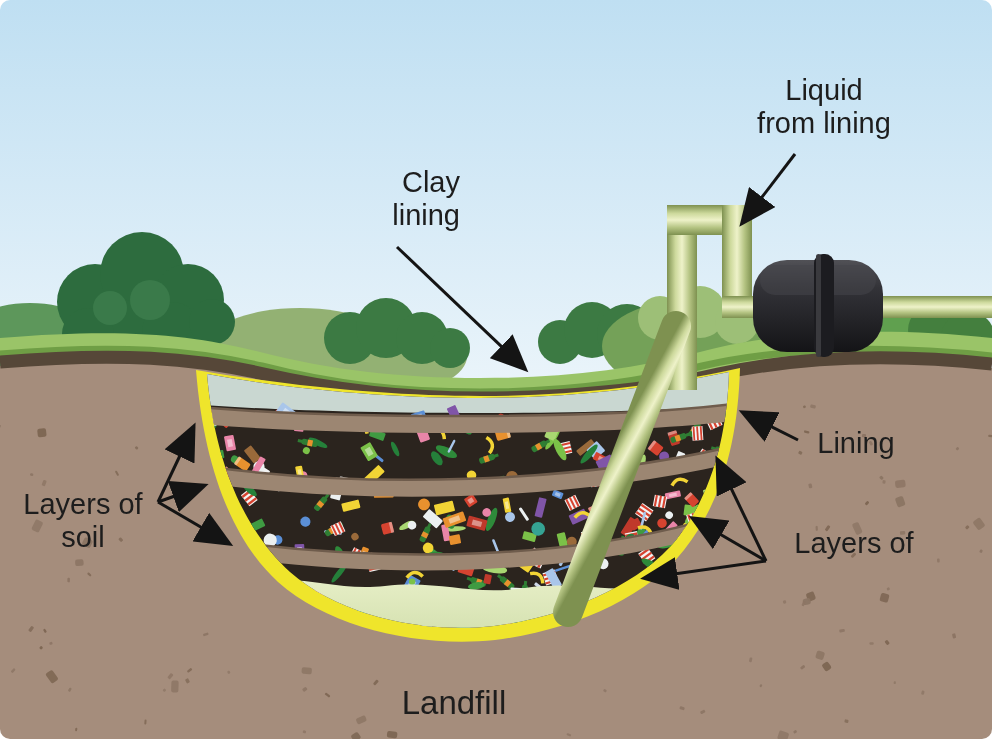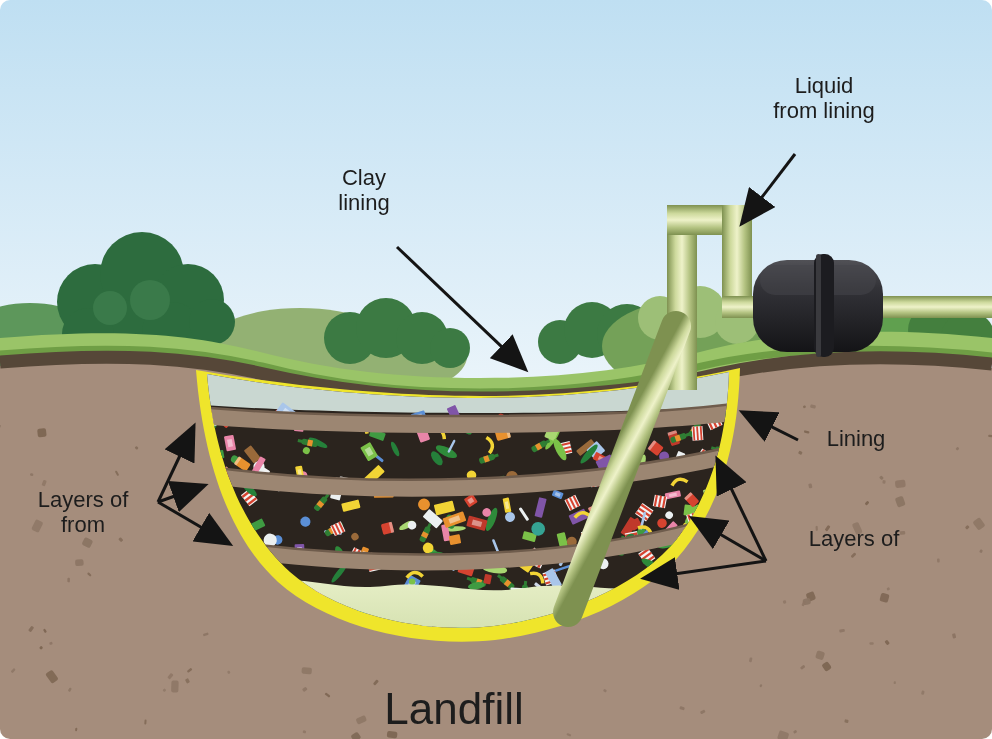--- a/index.html
+++ b/index.html
@@ -1,21 +1,21 @@
 <!DOCTYPE html>
 <html><head>
 <meta charset="utf-8">
 <style>
   html,body{margin:0;padding:0;background:#fff;}
   #scene{position:relative;width:992px;height:739px;overflow:hidden;border-radius:10px;
          font-family:"Liberation Sans",sans-serif;}
   #scene svg{position:absolute;left:0;top:0;}
-  .lbl{position:absolute;color:#1d1d1d;font-size:22px;line-height:1.13;text-align:center;
+  .lbl{position:absolute;color:#1d1d1d;font-size:29px;line-height:1.13;text-align:center;
        white-space:nowrap;}
-  .lbl.big{font-size:44px;}
+  .lbl.big{font-size:33px;}
 </style>
 </head>
 <body>
 
 <div id="scene">
 <svg width="992" height="739" viewBox="0 0 992 739">
   <defs>
     <linearGradient id="skyG" x1="0" y1="0" x2="0" y2="1">
       <stop offset="0" stop-color="#bfdff2"></stop>
           <stop offset="1" stop-color="#eef6fb"></stop>
@@ -1501,30 +1501,30 @@
     <path d="M766,561 L718,461" marker-end="url(#ah)"></path>
     <path d="M766,561 L694,519" marker-end="url(#ah)"></path>
     <path d="M766,561 L646,578" marker-end="url(#ah)"></path>
   </g>
 </svg>
 
 <div class="lbl" style="left:699px;top:74px;width:250px;">
   <div>Liquid</div>
   <div>from lining</div>
 </div>
-<div class="lbl" style="left:284px;top:166px;width:160px;">
+<div class="lbl" style="left:300px;top:166px;width:160px;text-align:right;">
   <div>Clay</div>
   <div>lining</div>
 </div>
 <div class="lbl" style="left:771px;top:427px;width:170px;">
   <div>Lining</div>
 </div>
 <div class="lbl" style="left:3px;top:488px;width:160px;">
   <div>Layers of</div>
-  <div>from</div>
+  <div>soil</div>
 </div>
 <div class="lbl" style="left:774px;top:527px;width:160px;">
   <div>Layers of</div>
 </div>
 <div class="lbl big" style="left:354px;top:684px;width:200px;">
   <div>Landfill</div>
 </div>
 </div>
 
 </body></html>

